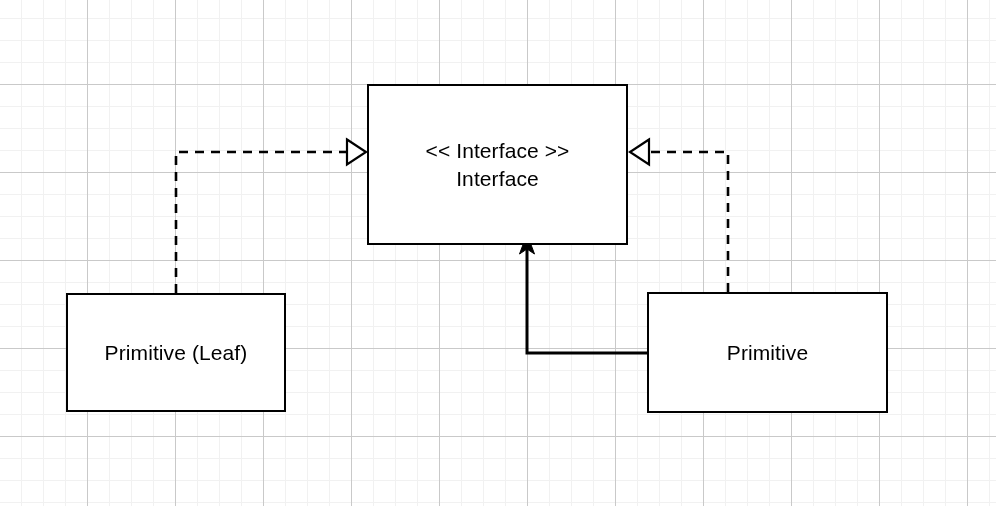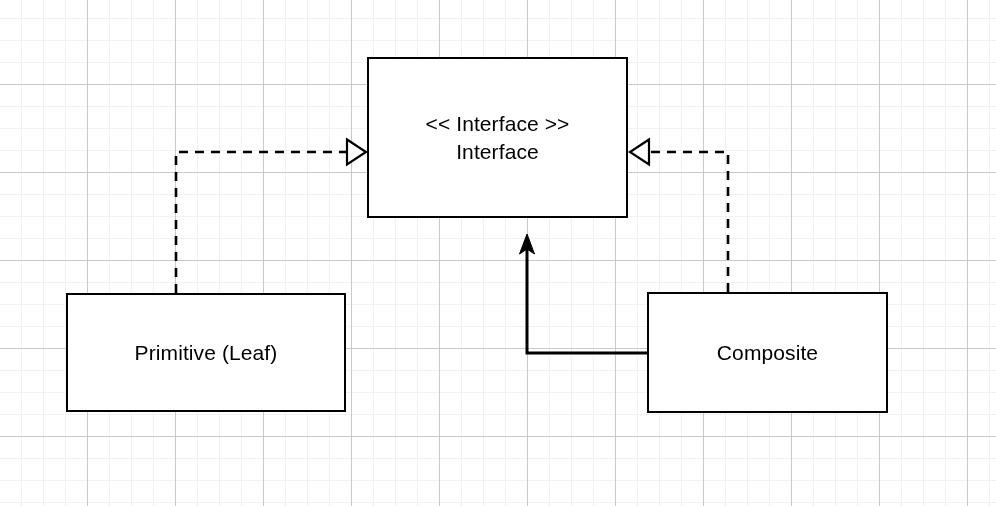--- a/index.html
+++ b/index.html
@@ -80,26 +80,26 @@
       <path d="M 649 139.5 L 630 152 L 649 164.5 Z" fill="#ffffff" stroke="#000000" stroke-width="2.2" stroke-linejoin="miter"></path>
     </g>
 
     <g>
       <path d="M 647 353 L 527 353 L 527 248" fill="none" stroke="#000000" stroke-width="3" stroke-linecap="butt" stroke-linejoin="miter"></path>
       <path d="M 527 234 L 534.5 254 L 527 249 L 519.5 254 Z" fill="#000000" stroke="#000000" stroke-width="1" stroke-linejoin="miter"></path>
     </g>
 
   </svg>
 
-  <div class="uml-node" style="left:367px; top:57px; width:261px; height:161px;">
+  <div class="uml-node" style="left:367px; top:84px; width:261px; height:161px;">
     <div class="node-line">&lt;&lt; Interface &gt;&gt;</div>
     <div class="node-line">Interface</div>
   </div>
 
-  <div class="uml-node" style="left:66px; top:293px; width:280px; height:119px;">
+  <div class="uml-node" style="left:66px; top:293px; width:220px; height:119px;">
     <div class="node-line">Primitive (Leaf)</div>
   </div>
 
   <div class="uml-node" style="left:647px; top:292px; width:241px; height:121px;">
-    <div class="node-line">Composite</div>
+    <div class="node-line">Primitive</div>
   </div>
 
 </div>
 
 </body></html>

